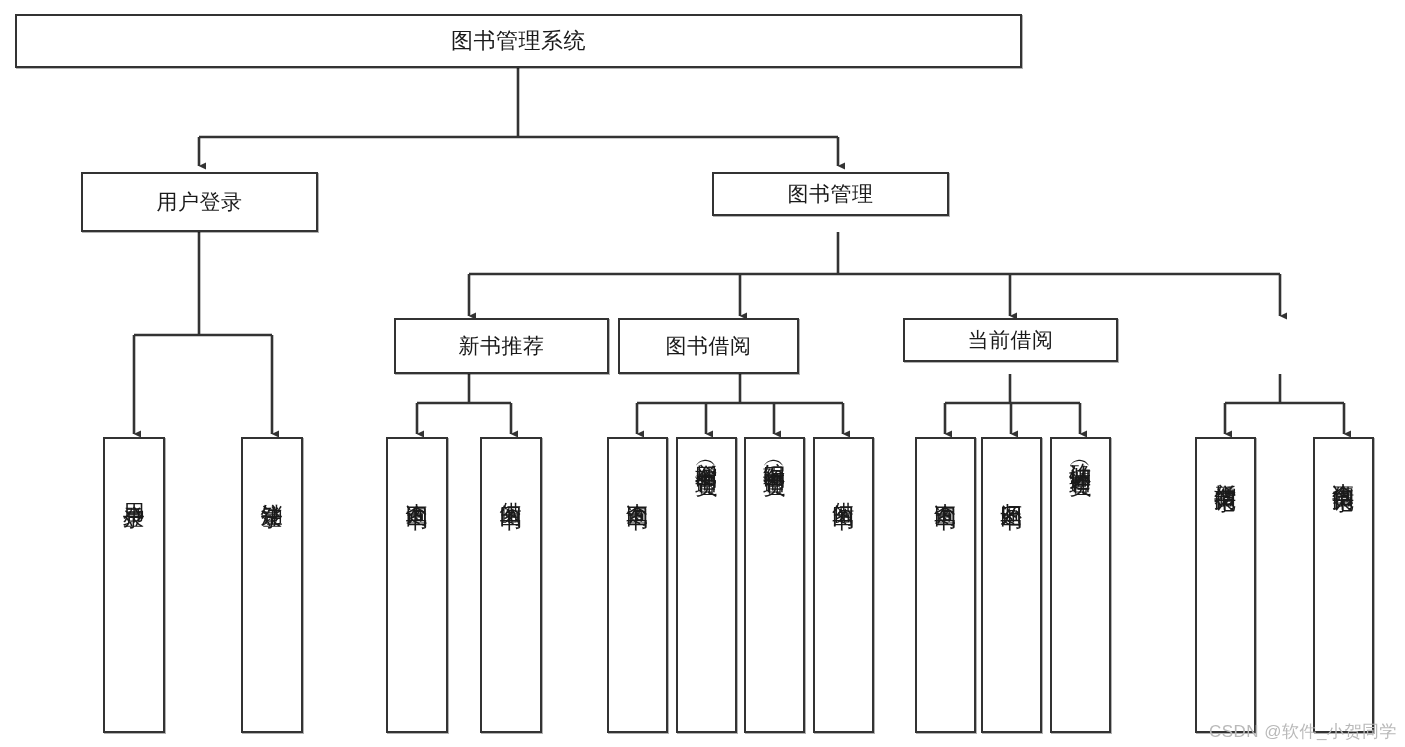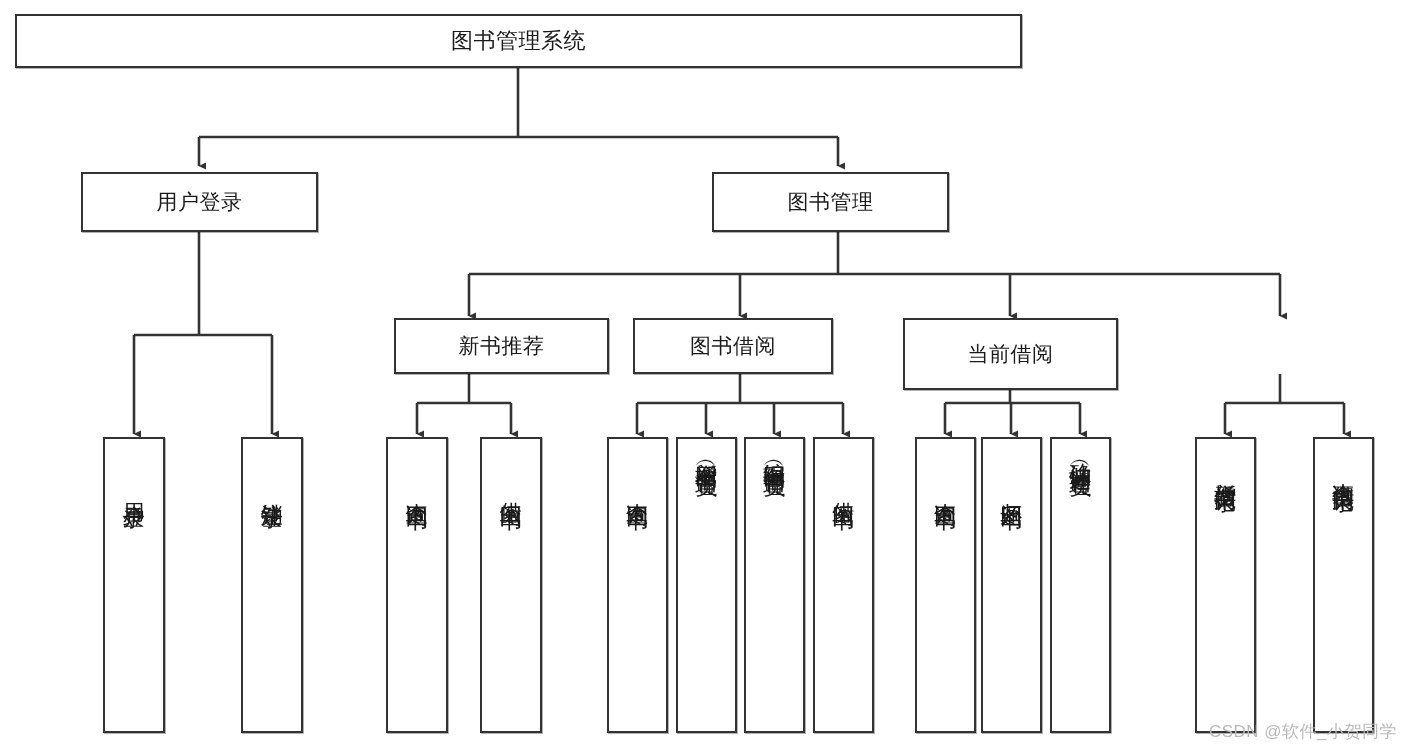--- a/index.html
+++ b/index.html
@@ -135,31 +135,31 @@
     </g>
   </svg>
 
   <div class="node root horizontal" style="left:15px; top:14px; width:1007px; height:54px;">
     <span class="node-label">图书管理系统</span>
   </div>
 
   <div class="node horizontal" style="left:81px; top:172px; width:237px; height:60px;">
     <span class="node-label">用户登录</span>
   </div>
-  <div class="node horizontal" style="left:712px; top:172px; width:237px; height:60px;">
+  <div class="node horizontal" style="left:712px; top:172px; width:237px; height:44px;">
     <span class="node-label">图书管理</span>
   </div>
 
   <div class="node horizontal" style="left:362px; top:318px; width:215px; height:56px;margin-left:32px;">
     <span class="node-label">新书推荐</span>
   </div>
-  <div class="node horizontal" style="left:633px; top:318px; width:200px; height:56px;">
+  <div class="node horizontal" style="left:618px; top:318px; width:181px; height:56px;">
     <span class="node-label">图书借阅</span>
   </div>
-  <div class="node horizontal" style="left:903px; top:318px; width:215px; height:72px;">
+  <div class="node horizontal" style="left:903px; top:318px; width:215px; height:44px;">
     <span class="node-label">当前借阅</span>
   </div>
 
   <div class="node vertical pad-top-lg" style="left:103px; top:437px; width:62px; height:296px;">
     <span class="node-label">用户登录</span>
   </div>
   <div class="node vertical pad-top-lg" style="left:241px; top:437px; width:62px; height:296px;">
     <span class="node-label">注销登录</span>
   </div>
 

